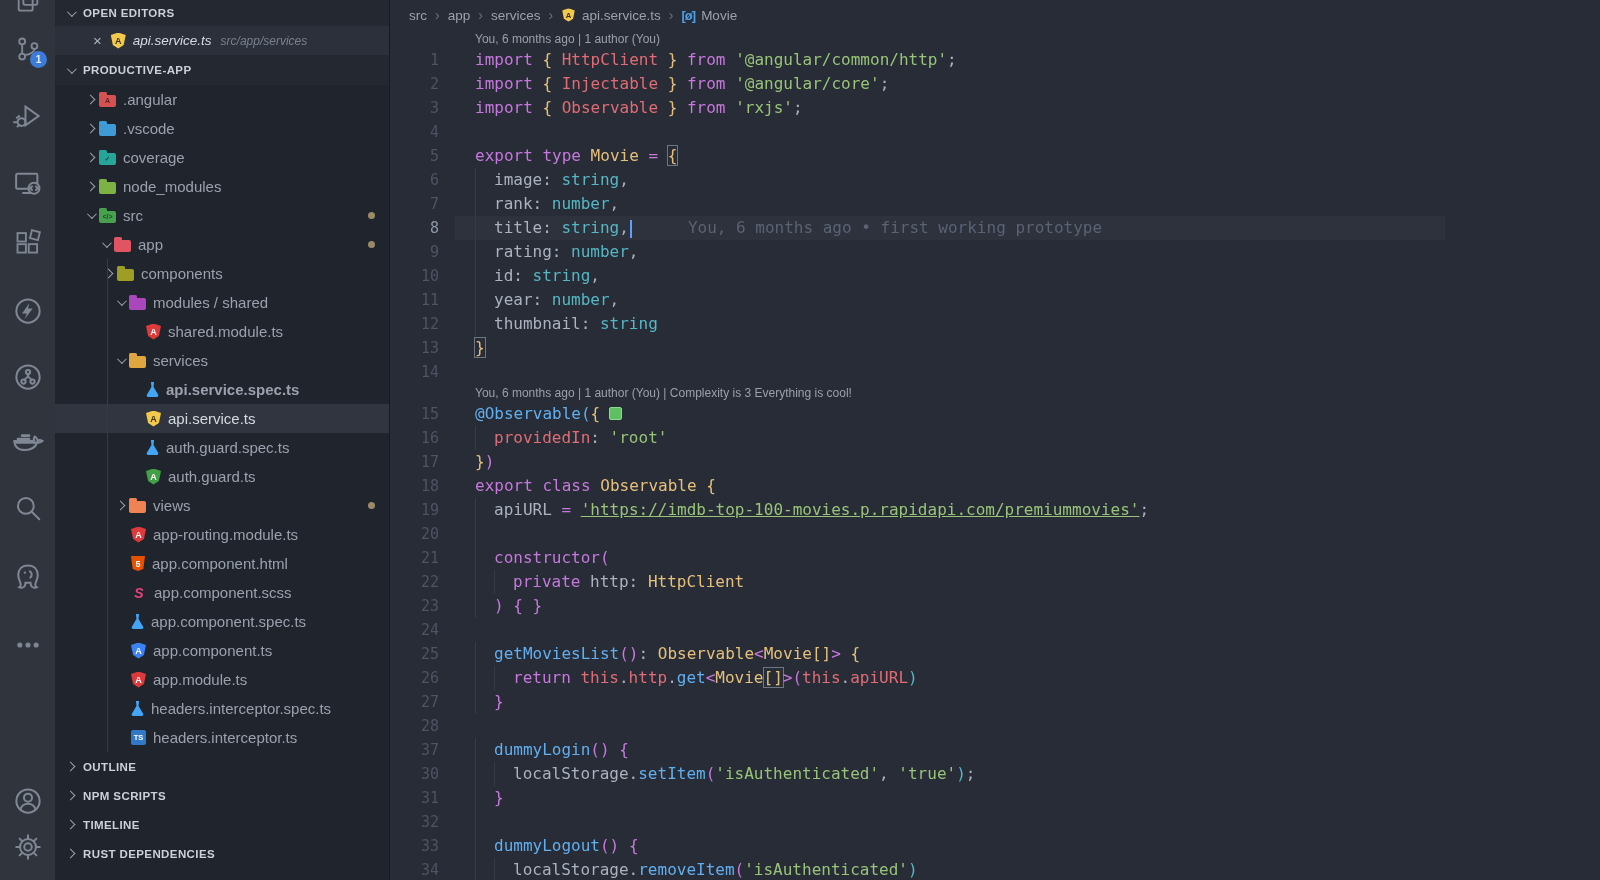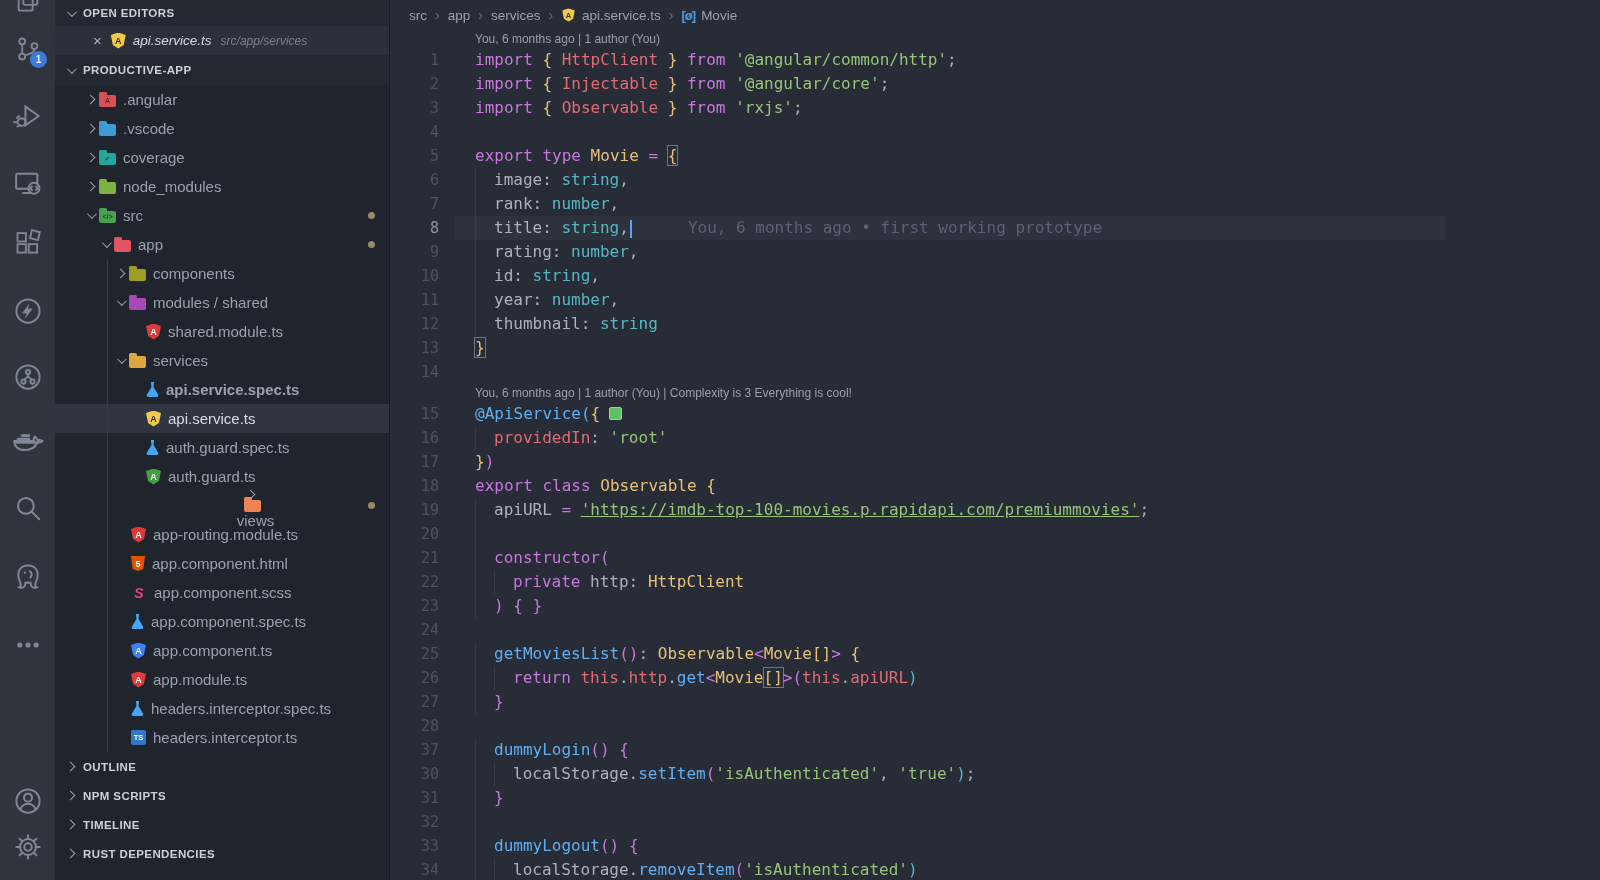--- a/index.html
+++ b/index.html
@@ -226,21 +226,21 @@
           </span>
           <span class="tree-label">src</span>
           <span class="dot"></span>
         </div>
         <div class="tree-row" style="padding-left: 45px;">
           <span class="chev down"></span>
           <span class="folder f-app"></span>
           <span class="tree-label">app</span>
           <span class="dot"></span>
         </div>
-        <div class="tree-row" style="padding-left: 60px;">
+        <div class="tree-row" style="padding-left: 48px;">
           <span class="chev right"></span>
           <span class="folder f-components"></span>
           <span class="tree-label">components</span>
         </div>
         <div class="tree-row" style="padding-left: 60px;">
           <span class="chev down"></span>
           <span class="folder f-modules"></span>
           <span class="tree-label">modules / shared</span>
         </div>
         <div class="tree-row" style="padding-left: 75px;">
@@ -266,21 +266,21 @@
         <div class="tree-row" style="padding-left: 75px;">
           <span class="spacer"></span>
           <span class="fico flask"></span>
           <span class="tree-label">auth.guard.spec.ts</span>
         </div>
         <div class="tree-row" style="padding-left: 75px;">
           <span class="spacer"></span>
           <span class="fico shield ng-green">A</span>
           <span class="tree-label">auth.guard.ts</span>
         </div>
-        <div class="tree-row" style="padding-left: 60px; flex-direction: column;">
+        <div class="tree-row" style="padding-left: 60px;">
           <span class="chev right"></span>
           <span class="folder f-views"></span>
           <span class="tree-label">views</span>
           <span class="dot"></span>
         </div>
         <div class="tree-row" style="padding-left: 60px;">
           <span class="spacer"></span>
           <span class="fico shield ng-red">A</span>
           <span class="tree-label">app-routing.module.ts</span>
         </div>
@@ -375,21 +375,21 @@
         <div class="cline"><span class="num">6</span><span class="code"><span class="t-ind">  </span><span class="t-pun">image</span><span class="t-pun">: </span><span class="t-typ">string</span><span class="t-pun">,</span></span></div>
         <div class="cline"><span class="num">7</span><span class="code"><span class="t-ind">  </span><span class="t-pun">rank</span><span class="t-pun">: </span><span class="t-typ">number</span><span class="t-pun">,</span></span></div>
         <div class="cline current"><span class="num">8</span><span class="code"><span class="t-ind">  </span><span class="t-pun">title</span><span class="t-pun">: </span><span class="t-typ">string</span><span class="t-pun">,</span><span class="t-cursor"></span><span class="t-blame">You, 6 months ago • first working prototype</span></span></div>
         <div class="cline"><span class="num">9</span><span class="code"><span class="t-ind">  </span><span class="t-pun">rating</span><span class="t-pun">: </span><span class="t-typ">number</span><span class="t-pun">,</span></span></div>
         <div class="cline"><span class="num">10</span><span class="code"><span class="t-ind">  </span><span class="t-pun">id</span><span class="t-pun">: </span><span class="t-typ">string</span><span class="t-pun">,</span></span></div>
         <div class="cline"><span class="num">11</span><span class="code"><span class="t-ind">  </span><span class="t-pun">year</span><span class="t-pun">: </span><span class="t-typ">number</span><span class="t-pun">,</span></span></div>
         <div class="cline"><span class="num">12</span><span class="code"><span class="t-ind">  </span><span class="t-pun">thumbnail</span><span class="t-pun">: </span><span class="t-typ">string</span></span></div>
         <div class="cline"><span class="num">13</span><span class="code"><span class="t-goldbox">}</span></span></div>
         <div class="cline"><span class="num">14</span><span class="code"></span></div>
         <div class="lens">You, 6 months ago | 1 author (You) | Complexity is 3 Everything is cool!</div>
-        <div class="cline"><span class="num">15</span><span class="code"><span class="t-fn">@ApiService</span><span class="t-fn">(</span><span class="t-gold">{</span><span class="t-sq"></span></span></div>
+        <div class="cline"><span class="num">15</span><span class="code"><span class="t-fn">@Observable</span><span class="t-fn">(</span><span class="t-gold">{</span><span class="t-sq"></span></span></div>
         <div class="cline"><span class="num">16</span><span class="code"><span class="t-ind">  </span><span class="t-red">providedIn</span><span class="t-pun">: </span><span class="t-str">'root'</span></span></div>
         <div class="cline"><span class="num">17</span><span class="code"><span class="t-gold">}</span><span class="t-pur">)</span></span></div>
         <div class="cline"><span class="num">18</span><span class="code"><span class="t-kw">export</span><span class="t-pun"> </span><span class="t-kw">class</span><span class="t-pun"> </span><span class="t-cls">Observable</span><span class="t-pun"> </span><span class="t-gold">{</span></span></div>
         <div class="cline"><span class="num">19</span><span class="code"><span class="t-ind">  </span><span class="t-pun">apiURL</span><span class="t-pun"> </span><span class="t-pur">=</span><span class="t-pun"> </span><span class="t-lnk">'https://imdb-top-100-movies.p.rapidapi.com/premiummovies'</span><span class="t-pun">;</span></span></div>
         <div class="cline"><span class="num">20</span><span class="code"><span class="t-ind">  </span></span></div>
         <div class="cline"><span class="num">21</span><span class="code"><span class="t-ind">  </span><span class="t-kw">constructor</span><span class="t-pur">(</span></span></div>
         <div class="cline"><span class="num">22</span><span class="code"><span class="t-ind">  </span><span class="t-ind">  </span><span class="t-kw">private</span><span class="t-pun"> </span><span class="t-pun">http</span><span class="t-pun">: </span><span class="t-cls">HttpClient</span></span></div>
         <div class="cline"><span class="num">23</span><span class="code"><span class="t-ind">  </span><span class="t-pur">) { }</span></span></div>
         <div class="cline"><span class="num">24</span><span class="code"></span></div>
         <div class="cline"><span class="num">25</span><span class="code"><span class="t-ind">  </span><span class="t-fn">getMoviesList</span><span class="t-pur">()</span><span class="t-pun">: </span><span class="t-cls">Observable</span><span class="t-pur">&lt;</span><span class="t-cls">Movie</span><span class="t-gold">[]</span><span class="t-pur">&gt;</span><span class="t-pun"> </span><span class="t-gold">{</span></span></div>

